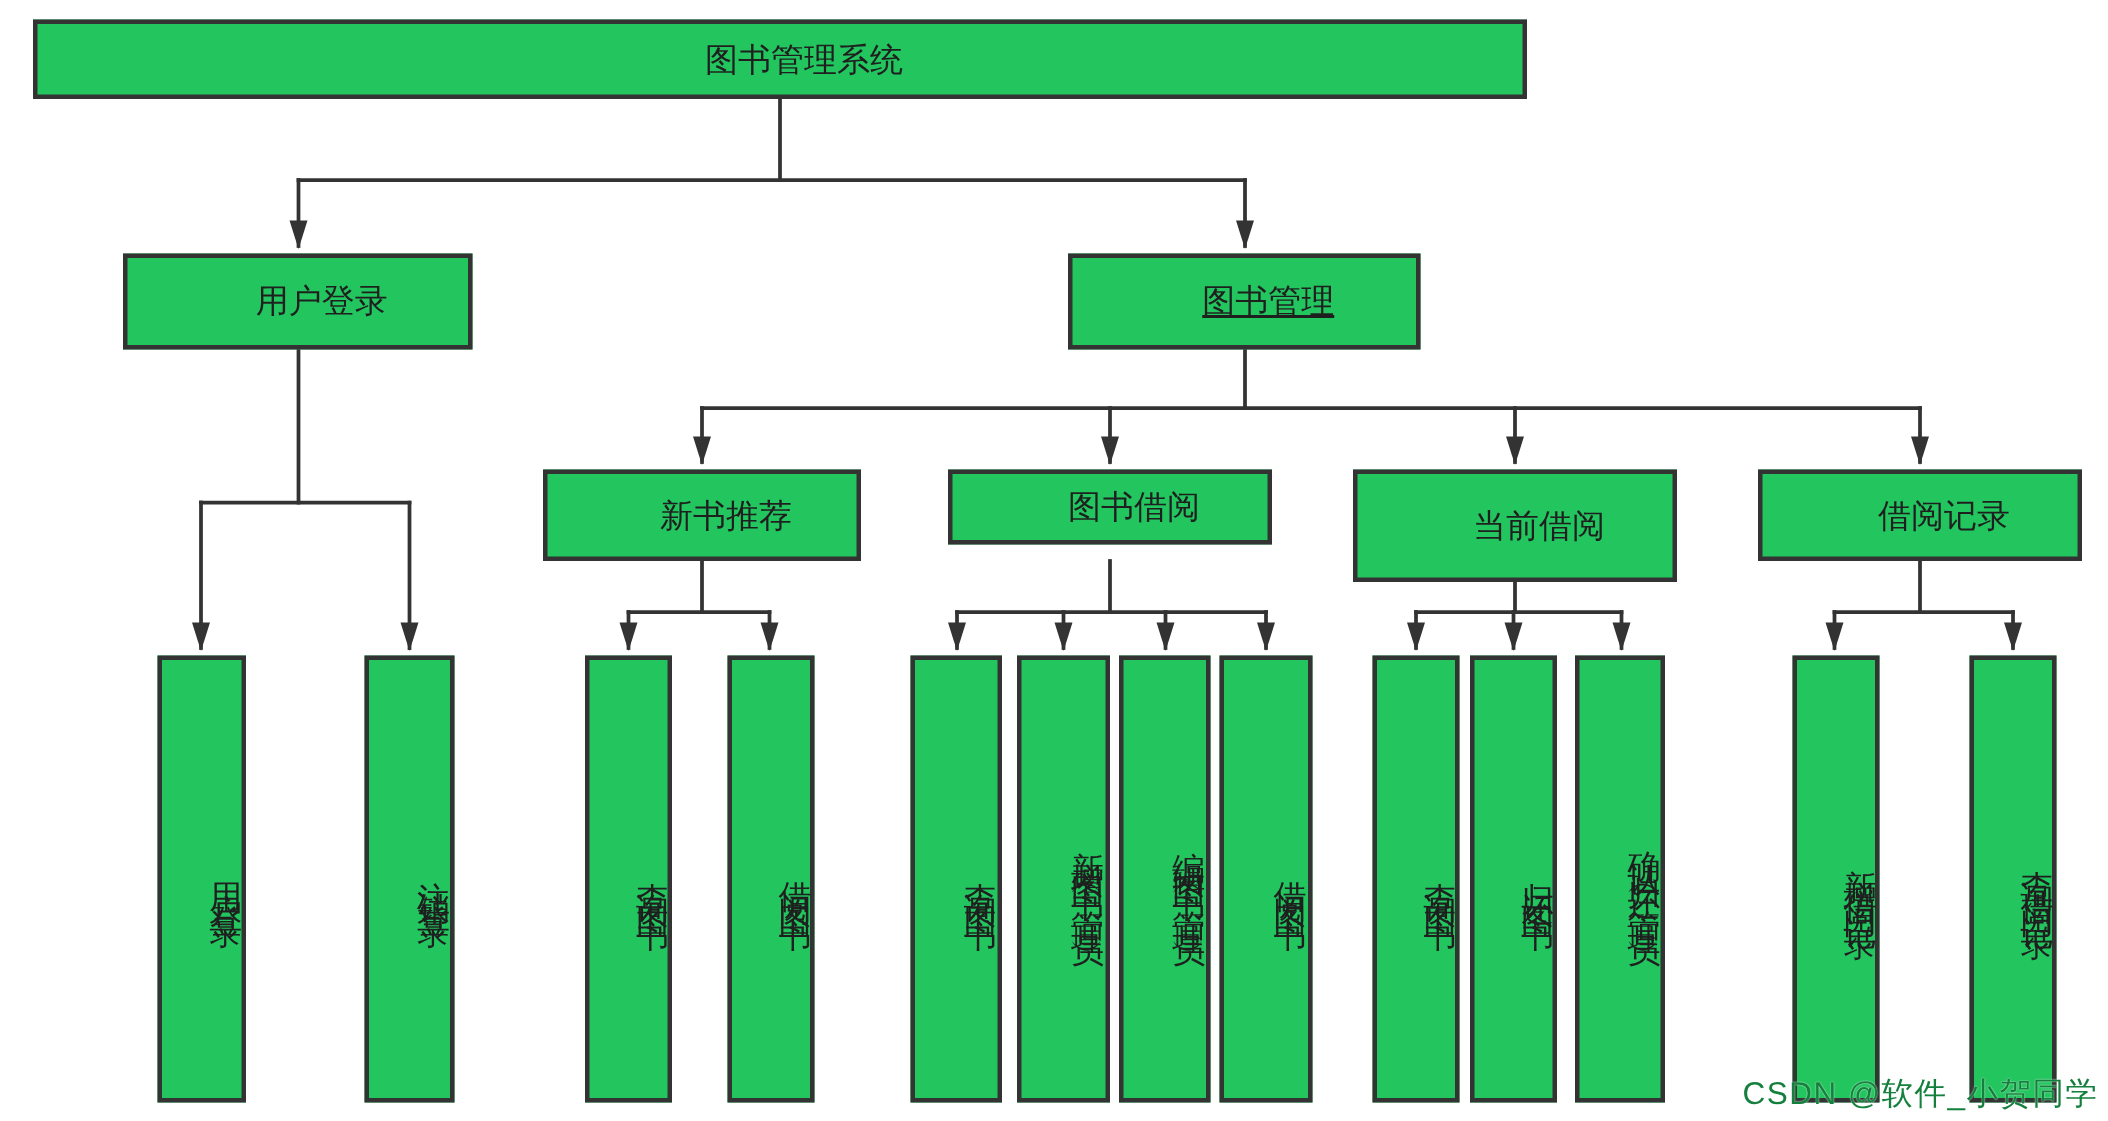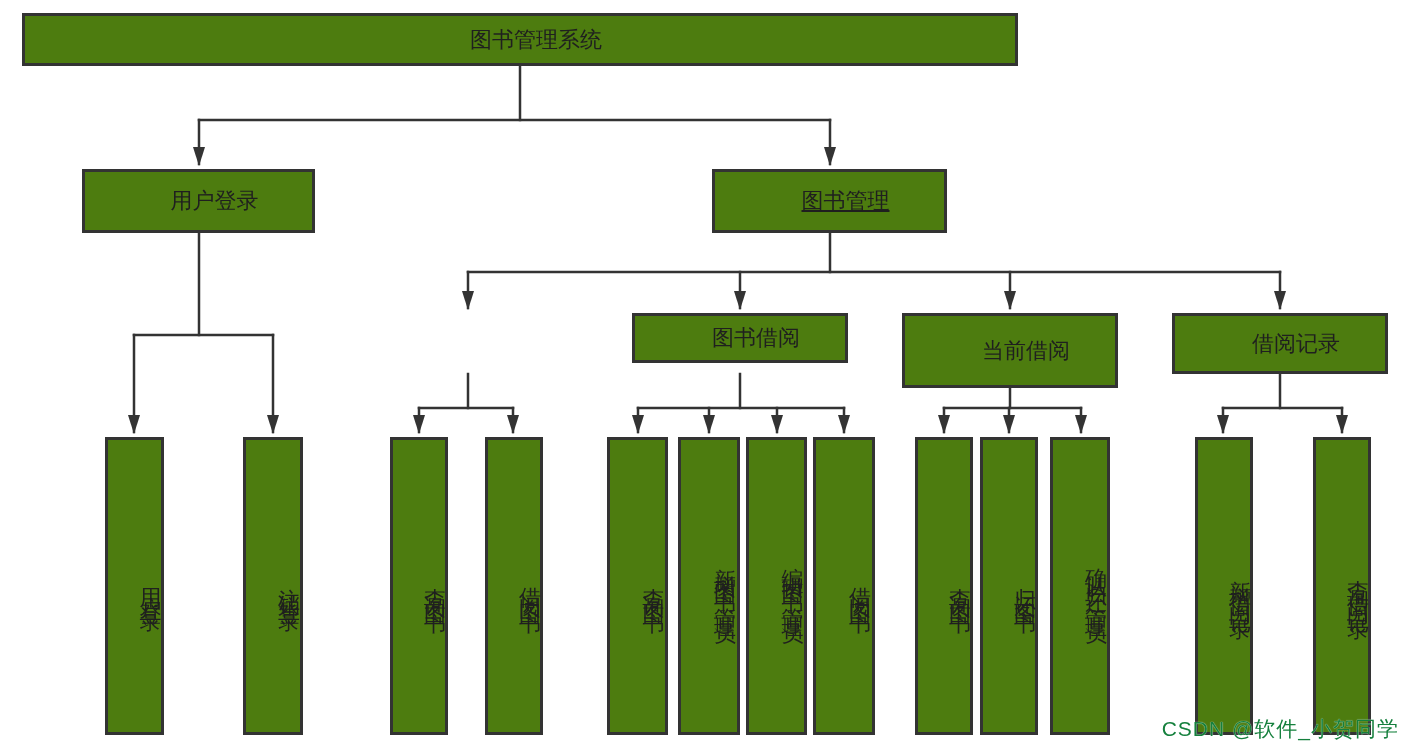--- a/index.html
+++ b/index.html
@@ -18,21 +18,21 @@
   .connectors {
     position: absolute;
     left: 0;
     top: 0;
     pointer-events: none;
   }
   .box {
     position: absolute;
     box-sizing: border-box;
     border: 3px solid #333333;
-    background: #4d7c0f;
+    background: #22c55e;
     display: flex;
     align-items: center;
     justify-content: center;
     color: #1f1f1f;
     font-size: 22px;
     line-height: 1;
     white-space: nowrap;
     padding-left: 32px;
   }
   .leaf {
@@ -104,20 +104,21 @@
       <path d="M1223,408 V432" marker-end="url(#arrow)"></path>
       <path d="M1342,408 V432" marker-end="url(#arrow)"></path>
     </g>
   </svg>
 
   <div class="box" style="left:22px; top:13px; width:996px; height:53px;">图书管理系统</div>
 
   <div class="box" style="left:82px; top:169px; width:233px; height:64px;">用户登录</div>
   <div class="box" style="left:712px; top:169px; width:235px; height:64px;text-decoration:underline;">图书管理</div>
 
+  <div class="box" style="left:362px; top:313px; width:212px; height:61px;">新书推荐</div>
   <div class="box" style="left:632px; top:313px; width:216px; height:50px;">图书借阅</div>
   <div class="box" style="left:902px; top:313px; width:216px; height:75px;">当前借阅</div>
   <div class="box" style="left:1172px; top:313px; width:216px; height:61px;">借阅记录</div>
 
   <div class="box leaf" style="left:105px; top:437px; width:59px; height:298px;">用户登录</div>
   <div class="box leaf" style="left:243px; top:437px; width:60px; height:298px;">注销登录</div>
 
   <div class="box leaf" style="left:390px; top:437px; width:58px; height:298px;">查询图书</div>
   <div class="box leaf" style="left:485px; top:437px; width:58px; height:298px;">借阅图书</div>
 

